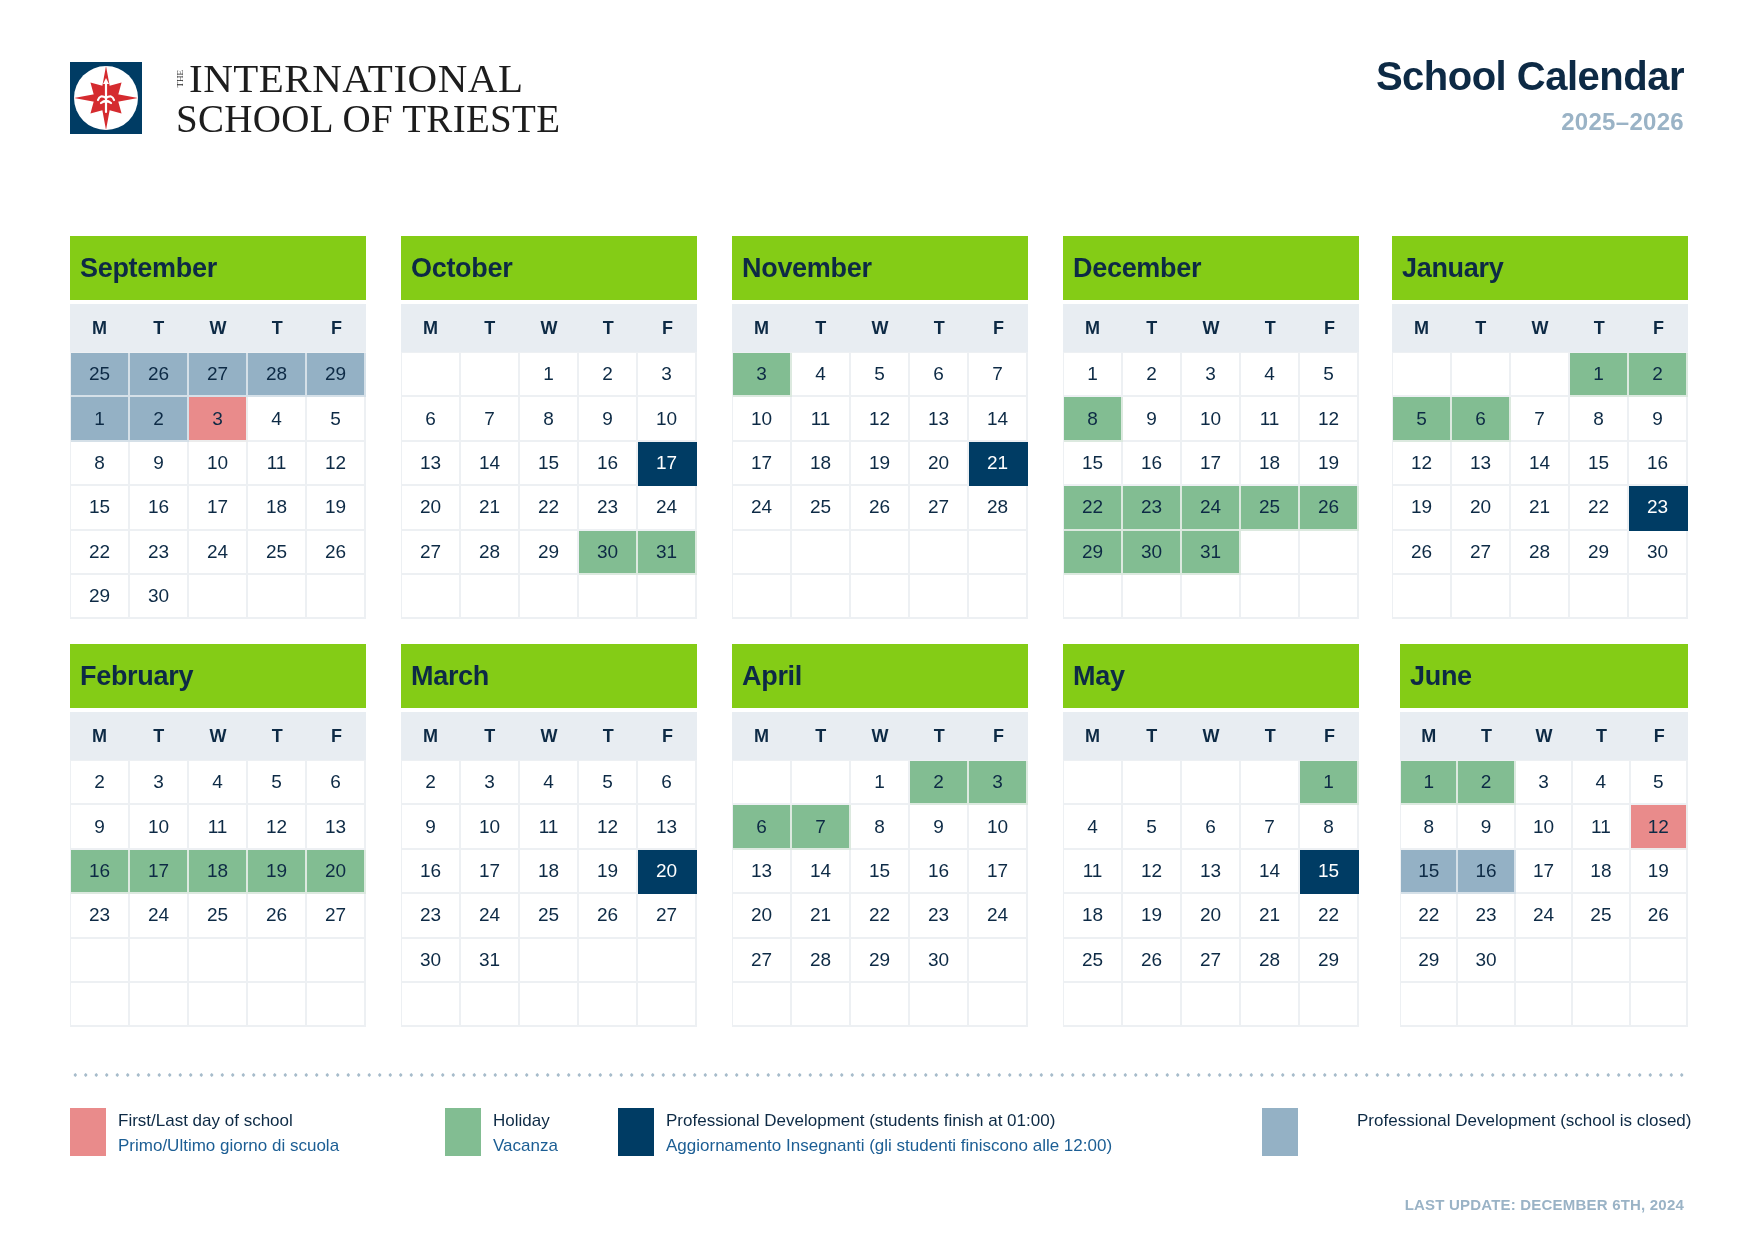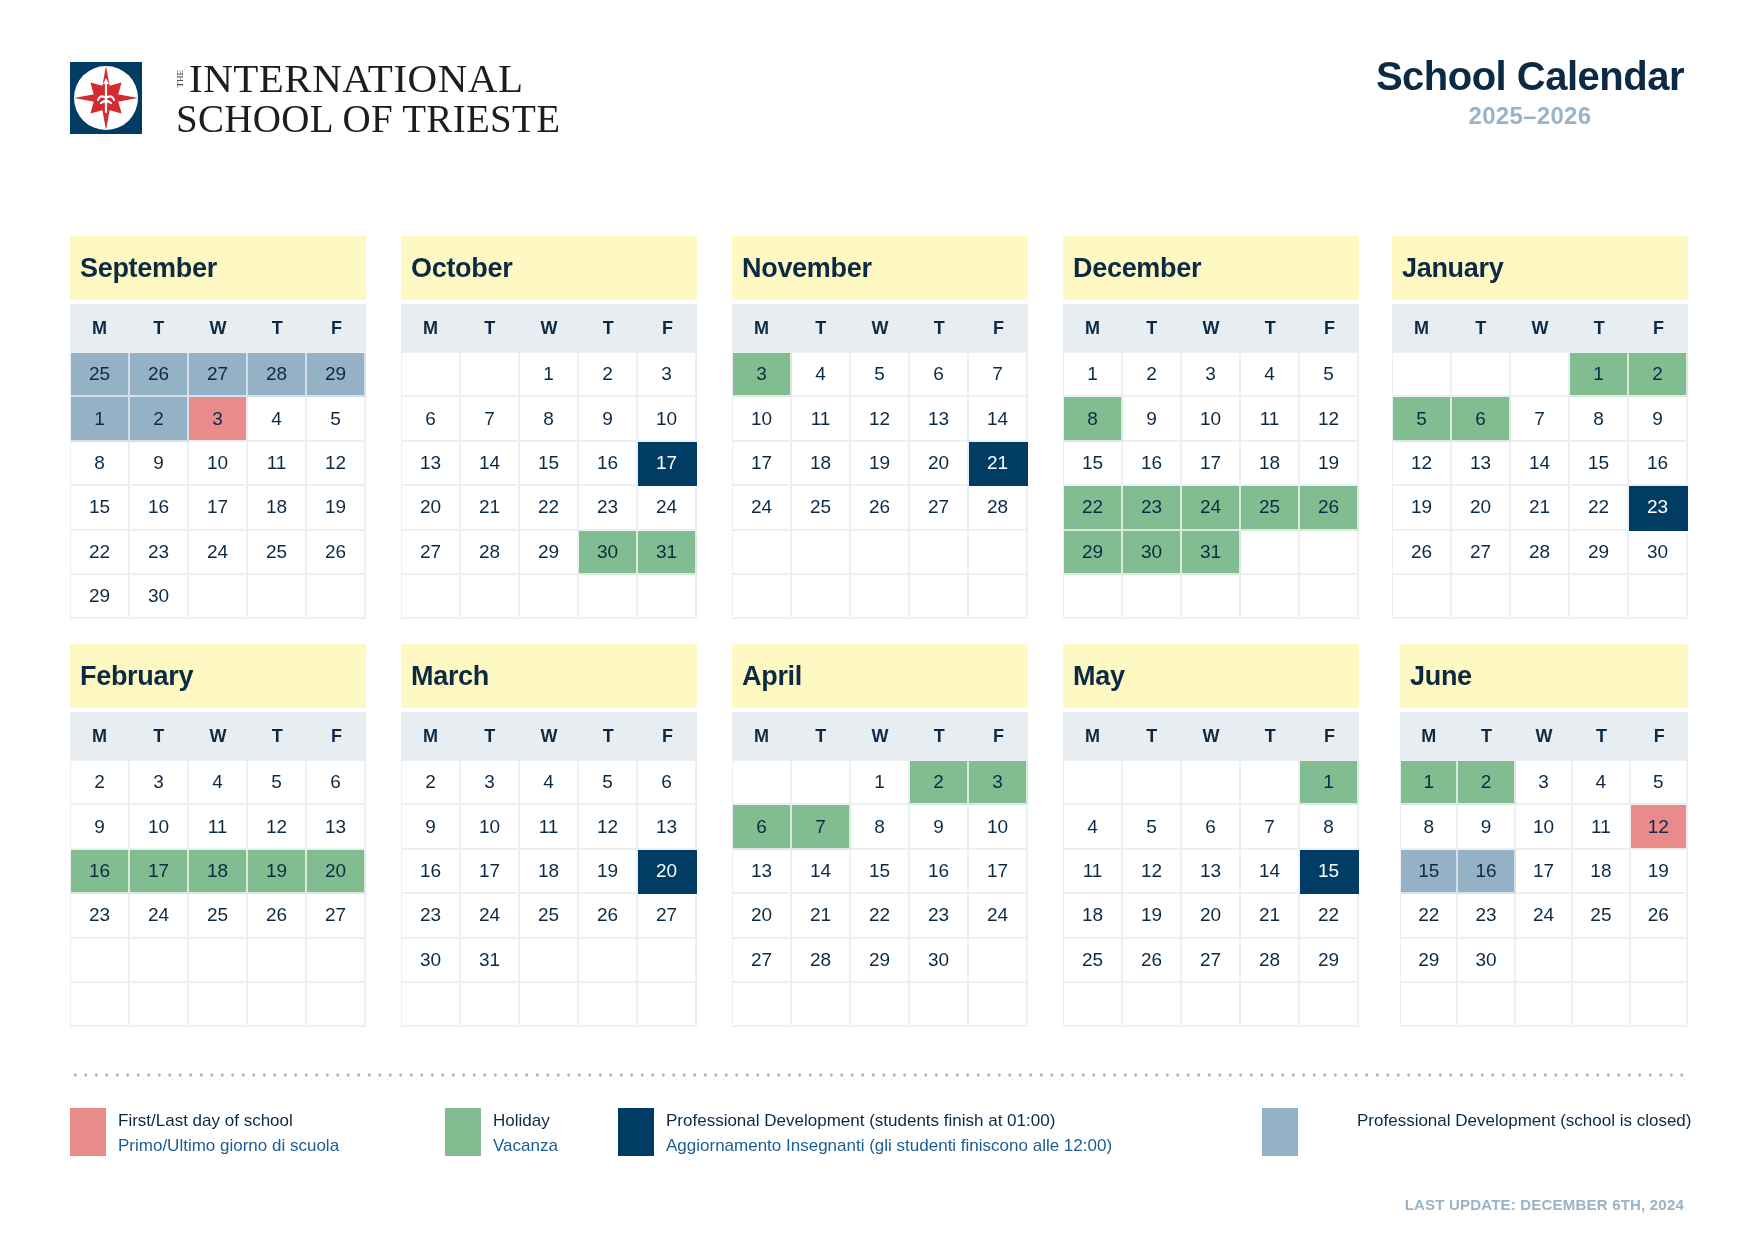--- a/index.html
+++ b/index.html
@@ -7,26 +7,26 @@
   body { position: relative; font-family: "Liberation Sans", "DejaVu Sans", sans-serif; color: #0d2a45; }
 
   .logo { position: absolute; left: 70px; top: 58px; display: flex; align-items: center; }
   .logo-mark { width: 72px; height: 72px; background: #003c64; position: relative; }
   .logo-mark svg { position: absolute; left: 0; top: 0; }
   .logo-text { margin-left: 34px; font-family: "Liberation Serif", "DejaVu Serif", serif; color: #1d1d1d; line-height: 1; }
   .logo-line1 { display: flex; align-items: center; font-size: 41px; letter-spacing: 0.5px; }
   .logo-the { font-size: 9px; writing-mode: vertical-rl; transform: rotate(180deg); margin-right: 4px; letter-spacing: 0; }
   .logo-line2 { font-size: 39px; letter-spacing: 0.3px; margin-top: 0px; }
 
-  .title-block { position: absolute; right: 70px; top: 54px; text-align: center; }
+  .title-block { position: absolute; right: 70px; top: 54px; text-align: right; }
   .title { font-size: 40px; font-weight: bold; color: #0d2a45; letter-spacing: -0.5px; line-height: 1.1; }
-  .year { font-size: 24px; font-weight: bold; color: #9ab3c6; margin-top: 4px; letter-spacing: 0.3px; }
+  .year { font-size: 24px; font-weight: bold; color: #9ab3c6; margin-top: 10px; letter-spacing: 0.3px; }
 
   .month { position: absolute; width: 296px; }
-  .month-header { height: 64px; background: #fef9c3; display: flex; align-items: center; padding-left: 10px; font-size: 27px; font-weight: bold; color: #0d2a45; letter-spacing: -0.3px; }
+  .month-header { height: 64px; background: #84cc16; display: flex; align-items: center; padding-left: 10px; font-size: 27px; font-weight: bold; color: #0d2a45; letter-spacing: -0.3px; }
   .weekdays { display: grid; grid-template-columns: repeat(5, 1fr); height: 48px; background: #e8edf2; margin-top: 4px; }
   .weekdays span { display: flex; align-items: center; justify-content: center; font-size: 18px; font-weight: bold; color: #0d2a45; }
   .days { display: grid; grid-template-columns: repeat(5, 1fr); grid-auto-rows: 44.4px; border-left: 1px solid #edf0f3; border-top: 1px solid #edf0f3; }
   .day { display: flex; align-items: center; justify-content: center; font-size: 19px; color: #0d2a45; border-right: 2px solid #edf0f3; border-bottom: 2px solid #edf0f3; background: #ffffff; }
   .day.first-last { background: #e98b8b; border-color: #ececec; }
   .day.holiday { background: #82bd92; border-color: #dce9df; }
   .day.pd-half { background: #003c64; color: #ffffff; border-color: #003c64; }
   .day.pd-closed { background: #94b1c5; border-color: #d5e0e8; }
 
   .divider { position: absolute; left: 70px; top: 1073px; width: 1614px; height: 4px; background-image: radial-gradient(circle, #a7bccb 1.6px, transparent 1.8px); background-size: 10.5px 4px; background-repeat: repeat-x; }

